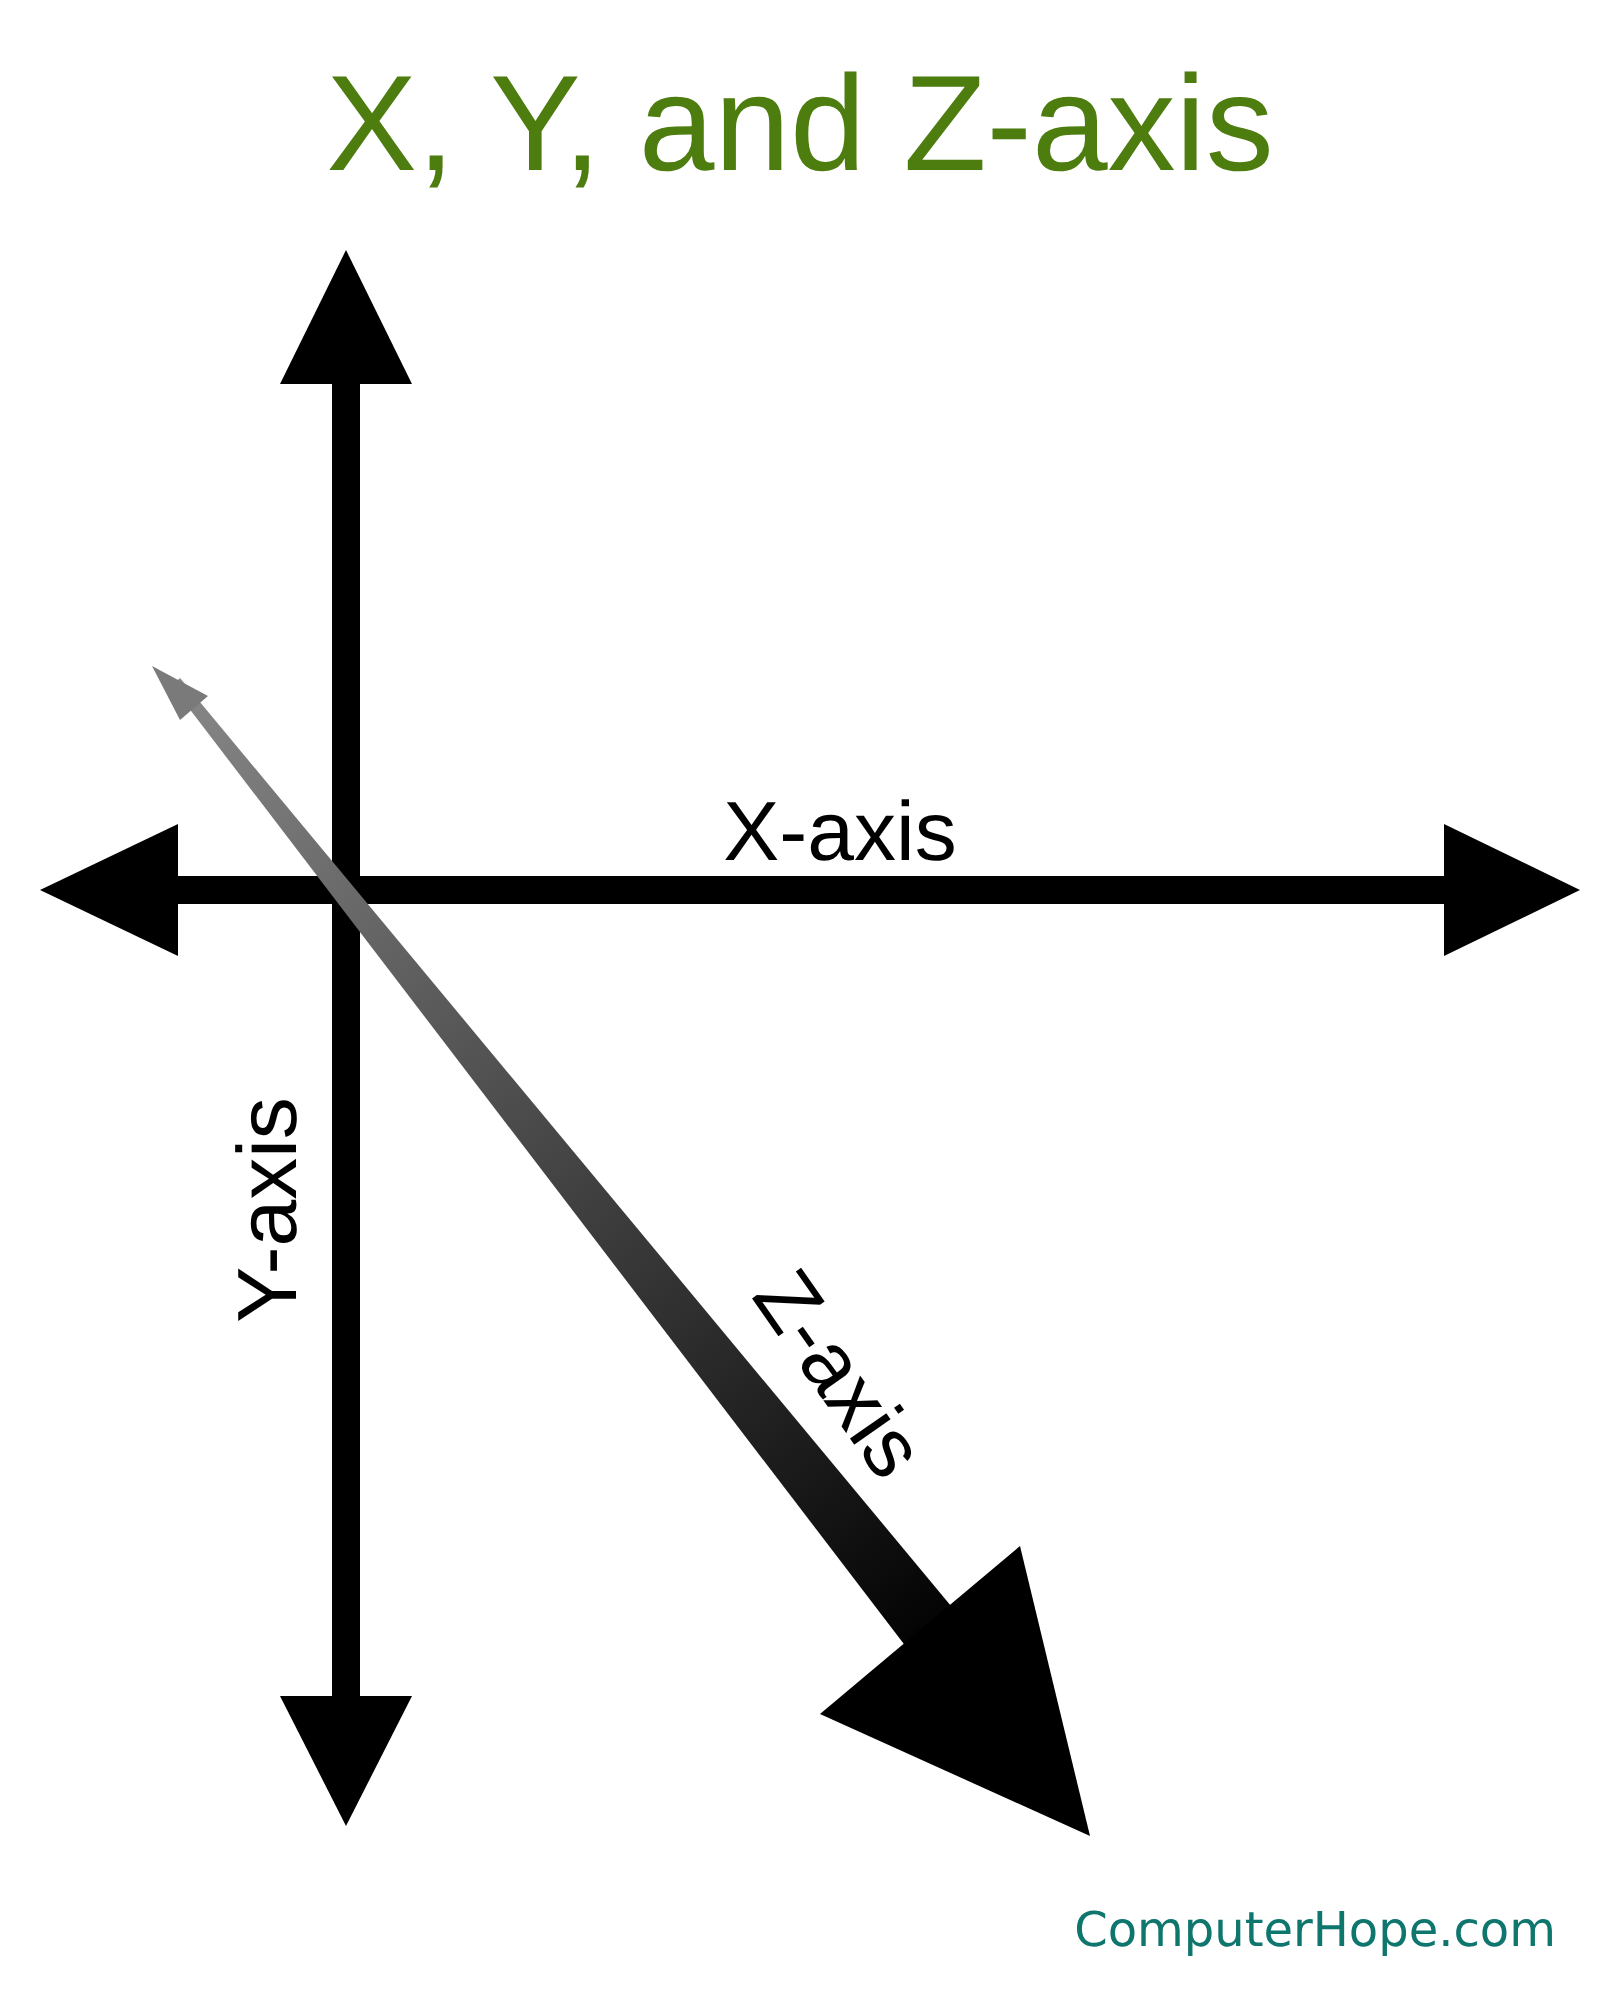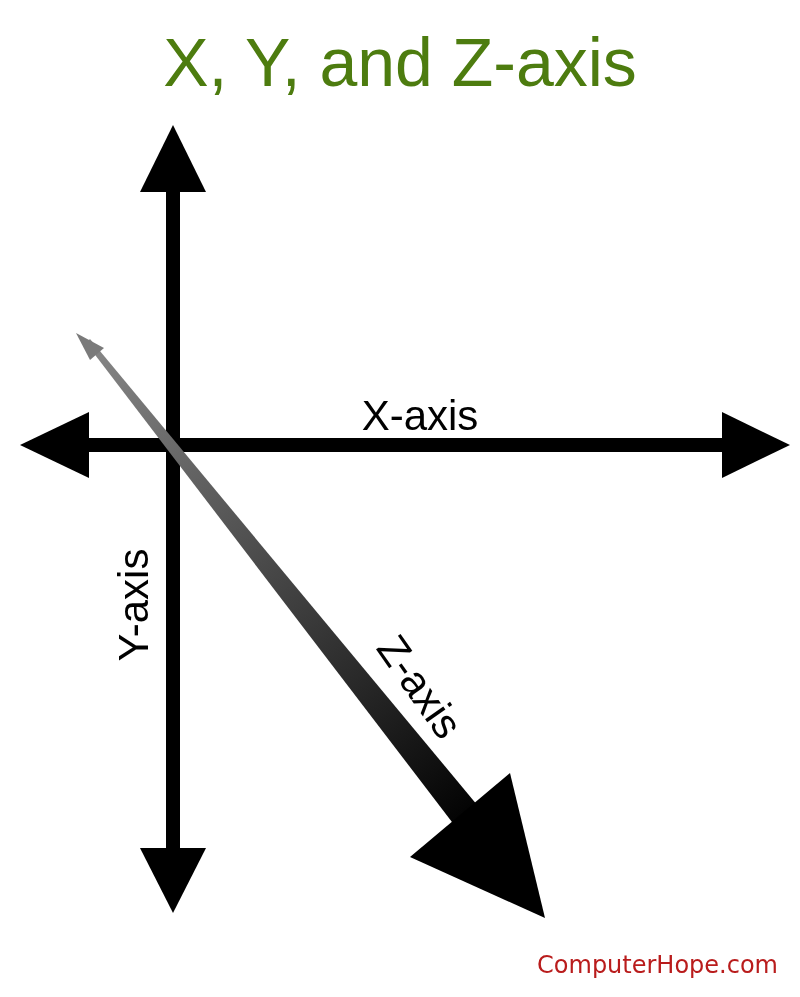--- a/index.html
+++ b/index.html
@@ -39,13 +39,13 @@
     <polygon points="86,343 90,339 478,806 455,826" fill="url(#zgrad)"></polygon>
     <polygon points="76,333 104,348 90,360" fill="#7a7a7a"></polygon>
     <polygon points="545,918 410,857 510,773" fill="#000"></polygon>
   </g>
 
   <text class="lbl" x="420" y="430" text-anchor="middle">X-axis</text>
   <text class="lbl" x="0" y="0" text-anchor="middle" transform="translate(148,605) rotate(-90)">Y-axis</text>
   <text class="lbl" x="0" y="0" text-anchor="middle" transform="translate(408,695) rotate(55)">Z-axis</text>
 </svg>
 
-<div class="watermark" style="color: #b91c1c;">ComputerHope.com</div>
+<div class="watermark" style="color: #0f766e;">ComputerHope.com</div>
 
 </body></html>

